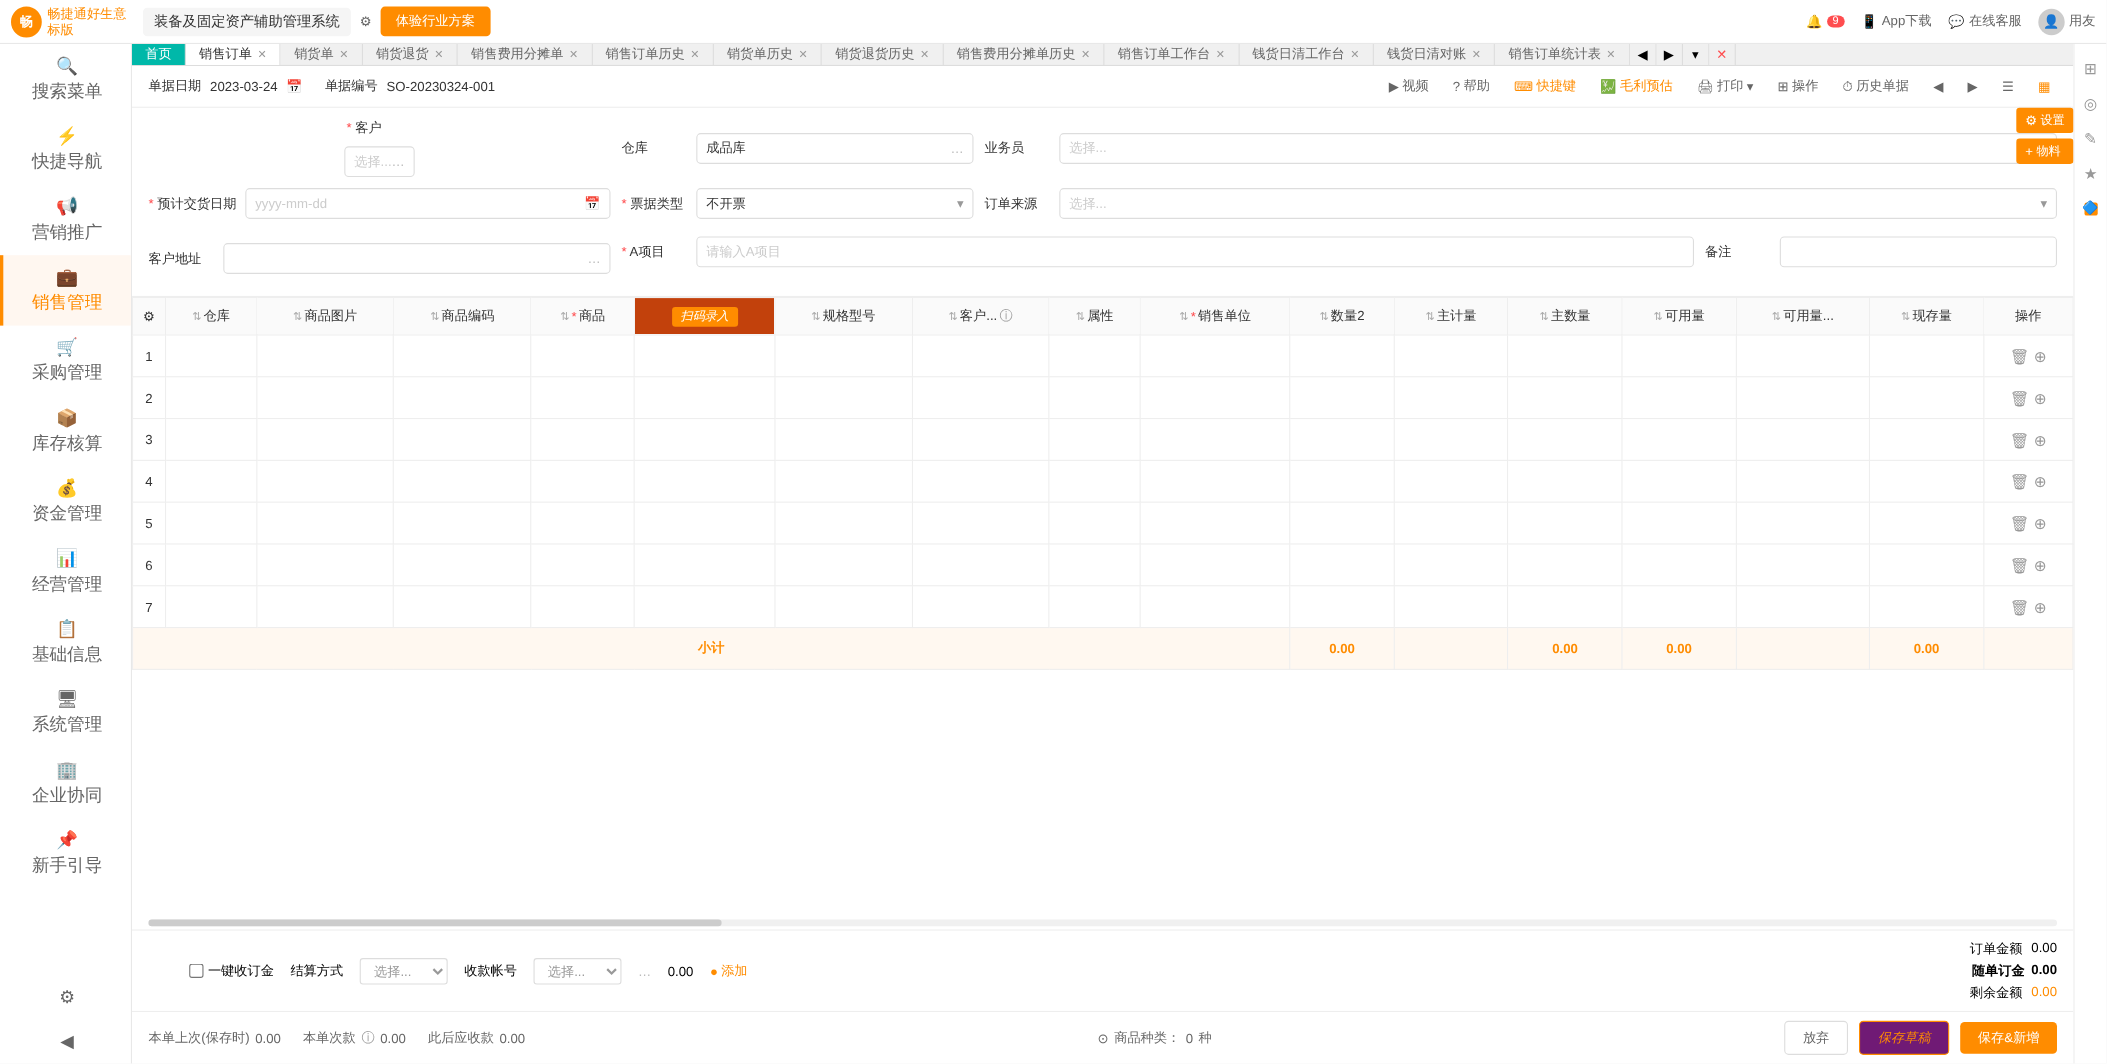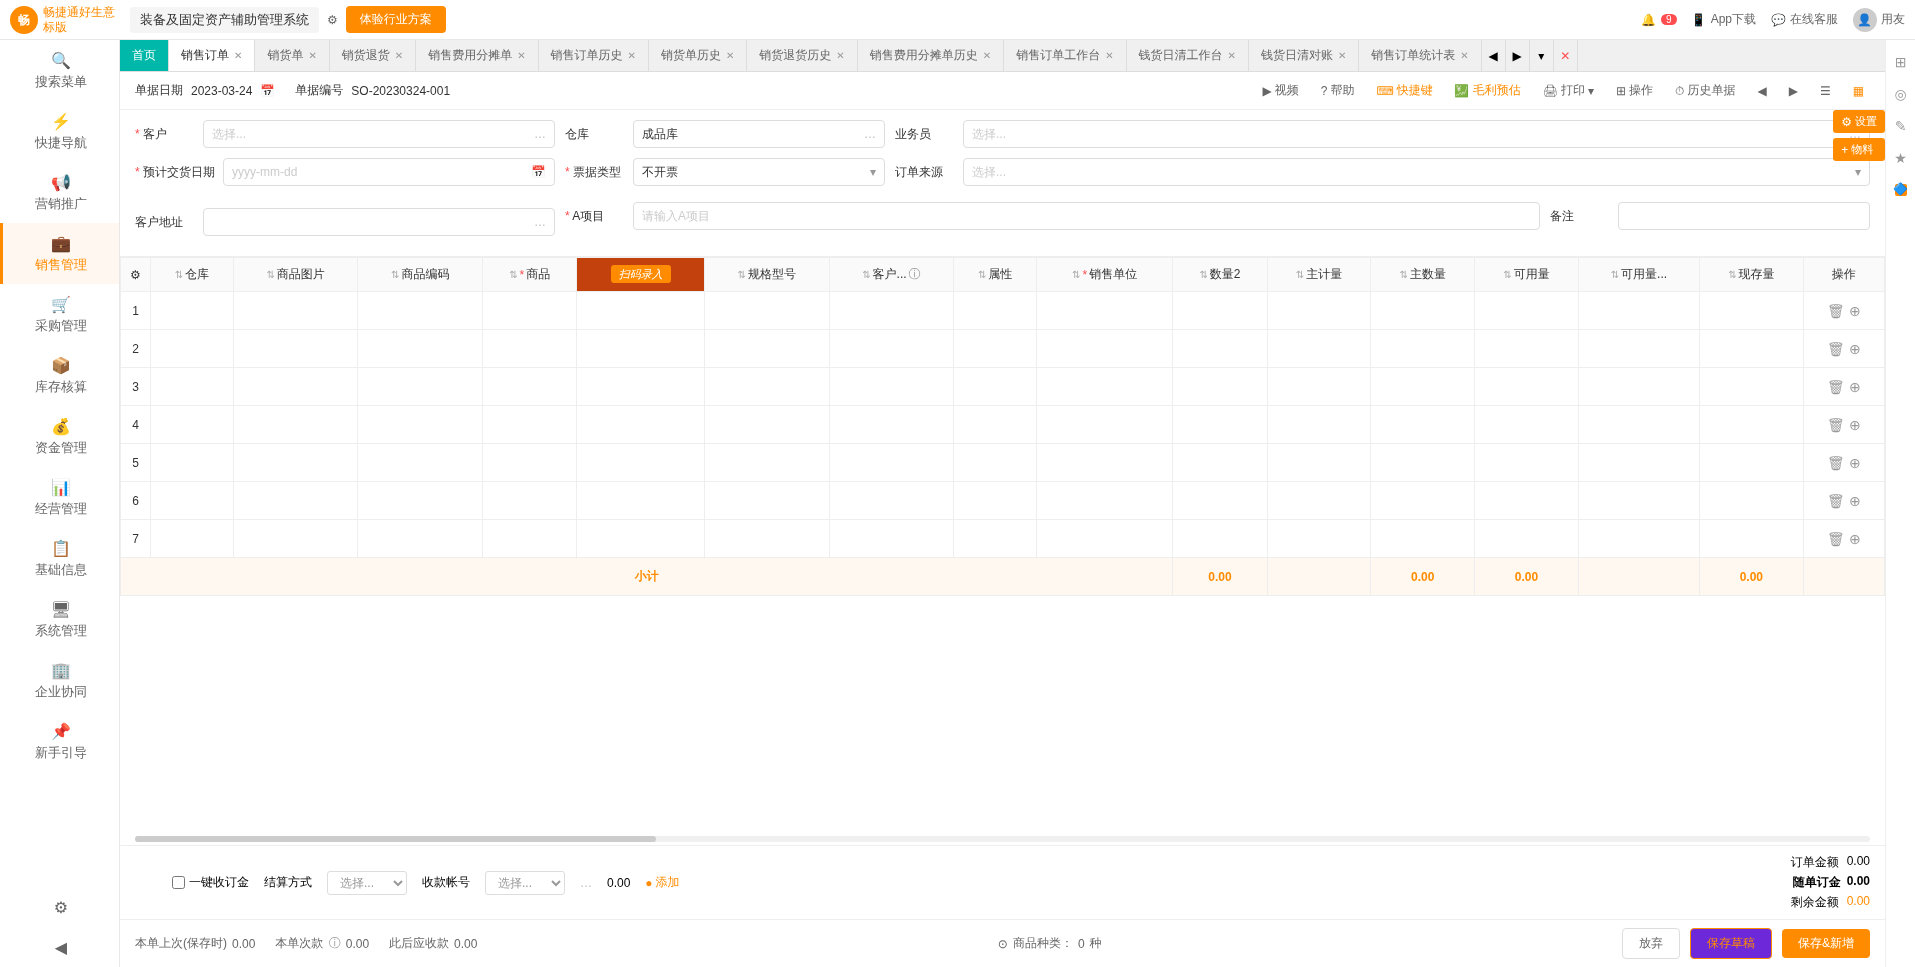--- a/index.html
+++ b/index.html
@@ -115,41 +115,41 @@
       border-left-color: #ff8c00;
     }
     .sidebar-icon {
       width: 20px;
       height: 20px;
       display: flex;
       align-items: center;
       justify-content: center;
       font-size: 16px;
     }
-    .sidebar-label { font-size: 13px; text-align: right; }
+    .sidebar-label { font-size: 16px; text-align: right; }
     .sidebar-bottom {
       margin-top: auto;
       display: flex;
       flex-direction: column;
     }
     
     
     .content-area {
       flex: 1;
       display: flex;
       flex-direction: column;
       overflow: hidden;
     }
     
     
     .tab-bar {
       background: #f0f0f0;
       display: flex;
       align-items: center;
-      height: 32px;
+      height: 20px;
       flex-shrink: 0;
       border-bottom: 1px solid #ddd;
       overflow: hidden;
     }
     .tab-item {
       padding: 0 12px;
       height: 36px;
       display: flex;
       align-items: center;
       cursor: pointer;
@@ -423,25 +423,26 @@
     .btn-discard {
       border: 1px solid #ddd;
       background: #fff;
       padding: 6px 16px;
       border-radius: 4px;
       cursor: pointer;
       color: #666;
     }
     .btn-save-draft {
       border: 1px solid #ff8c00;
-      background: #6d28d9;
+      background: #701a75;
       color: #ff8c00;
       padding: 6px 16px;
       border-radius: 4px;
       cursor: pointer;
+      font-style: italic;
     }
     .btn-save-new {
       background: #ff8c00;
       color: white;
       border: none;
       padding: 6px 16px;
       border-radius: 4px;
       cursor: pointer;
     }
     
@@ -709,21 +710,21 @@
             <span>⚙</span>
             设置
           </div>
           <div style="background:#ff8c00;color:white;padding:4px 8px;border-radius:3px;cursor:pointer;font-size:11px;display:flex;align-items:center;gap:3px;">
             <span>+</span>
             物料
           </div>
         </div>
 
         <div class="form-row">
-          <div class="form-field" style="max-width:420px;">
+          <div class="form-field" style="max-width:420px;flex-direction:column;">
             <span class="form-field-label required">客户</span>
             <div class="form-input">
               <span style="color:#ccc;">选择...</span>
               <span class="dots-btn">…</span>
             </div>
           </div>
           <div class="form-field" style="max-width:320px;">
             <span class="form-field-label">仓库</span>
             <div class="form-input">
               <span class="form-input-text">成品库</span>

